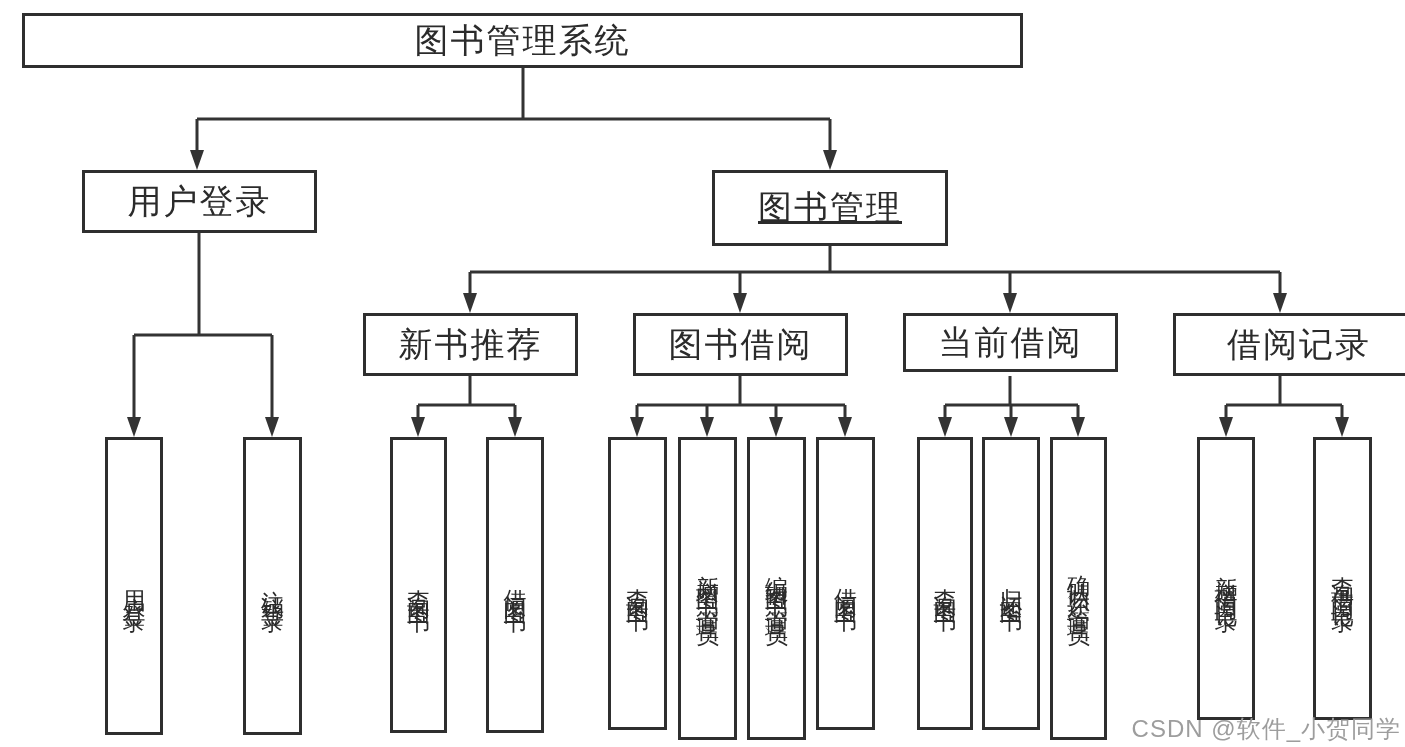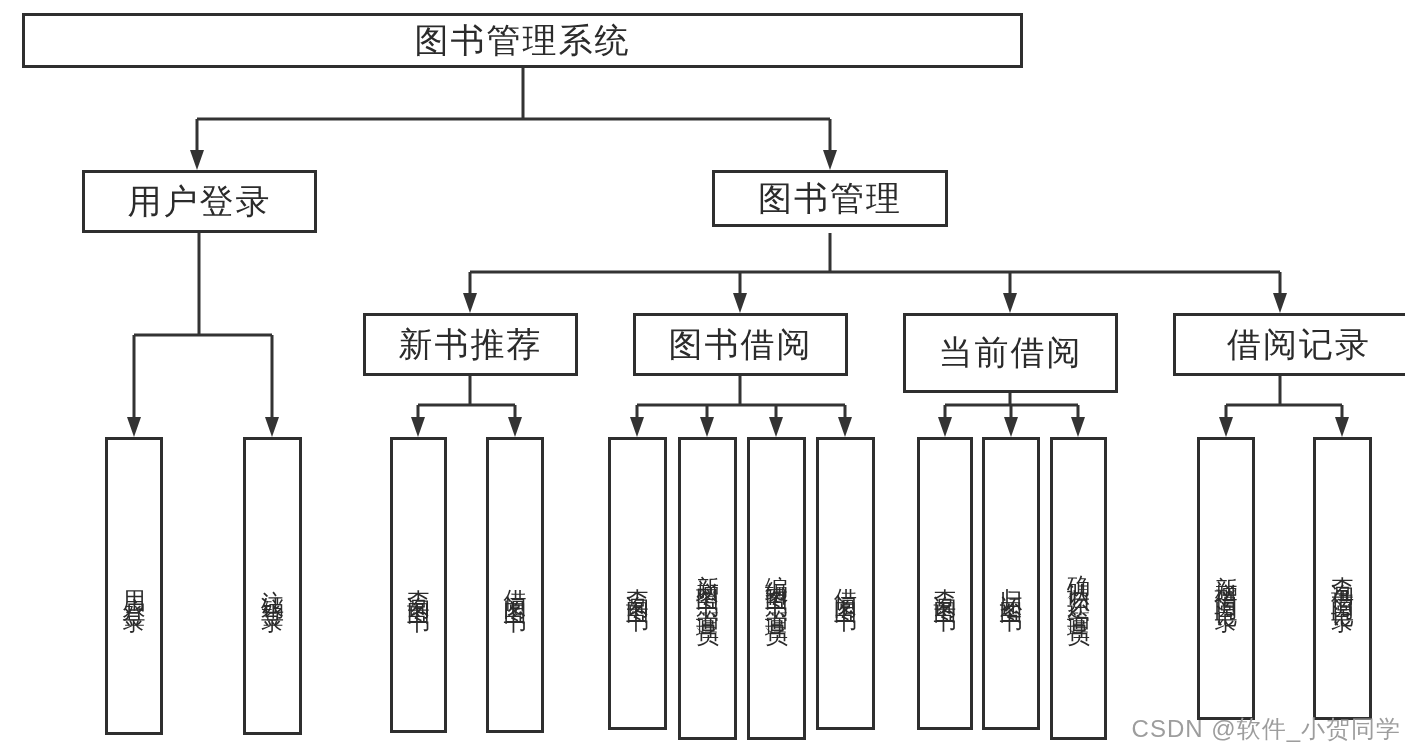--- a/index.html
+++ b/index.html
@@ -105,31 +105,31 @@
     </g>
   </svg>
 
   <div class="box h" style="left:22px; top:13px; width:1001px; height:55px;">
     <span class="lbl">图书管理系统</span>
   </div>
 
   <div class="box h" style="left:82px; top:170px; width:235px; height:63px;">
     <span class="lbl">用户登录</span>
   </div>
-  <div class="box h" style="left:712px; top:170px; width:236px; height:57px;">
+  <div class="box h" style="left:712px; top:170px; width:236px; height:76px;text-decoration:underline;">
     <span class="lbl">图书管理</span>
   </div>
 
   <div class="box h" style="left:363px; top:313px; width:215px; height:63px;">
     <span class="lbl">新书推荐</span>
   </div>
   <div class="box h" style="left:633px; top:313px; width:215px; height:63px;">
     <span class="lbl">图书借阅</span>
   </div>
-  <div class="box h" style="left:903px; top:313px; width:215px; height:80px;">
+  <div class="box h" style="left:903px; top:313px; width:215px; height:59px;">
     <span class="lbl">当前借阅</span>
   </div>
   <div class="box h" style="left:1173px; top:313px; width:252px; height:63px;">
     <span class="lbl">借阅记录</span>
   </div>
 
   <div class="box v" style="left:105px; top:437px; width:58px; height:298px;">
     <span class="lbl">用户登录</span>
   </div>
   <div class="box v" style="left:243px; top:437px; width:59px; height:298px;">

